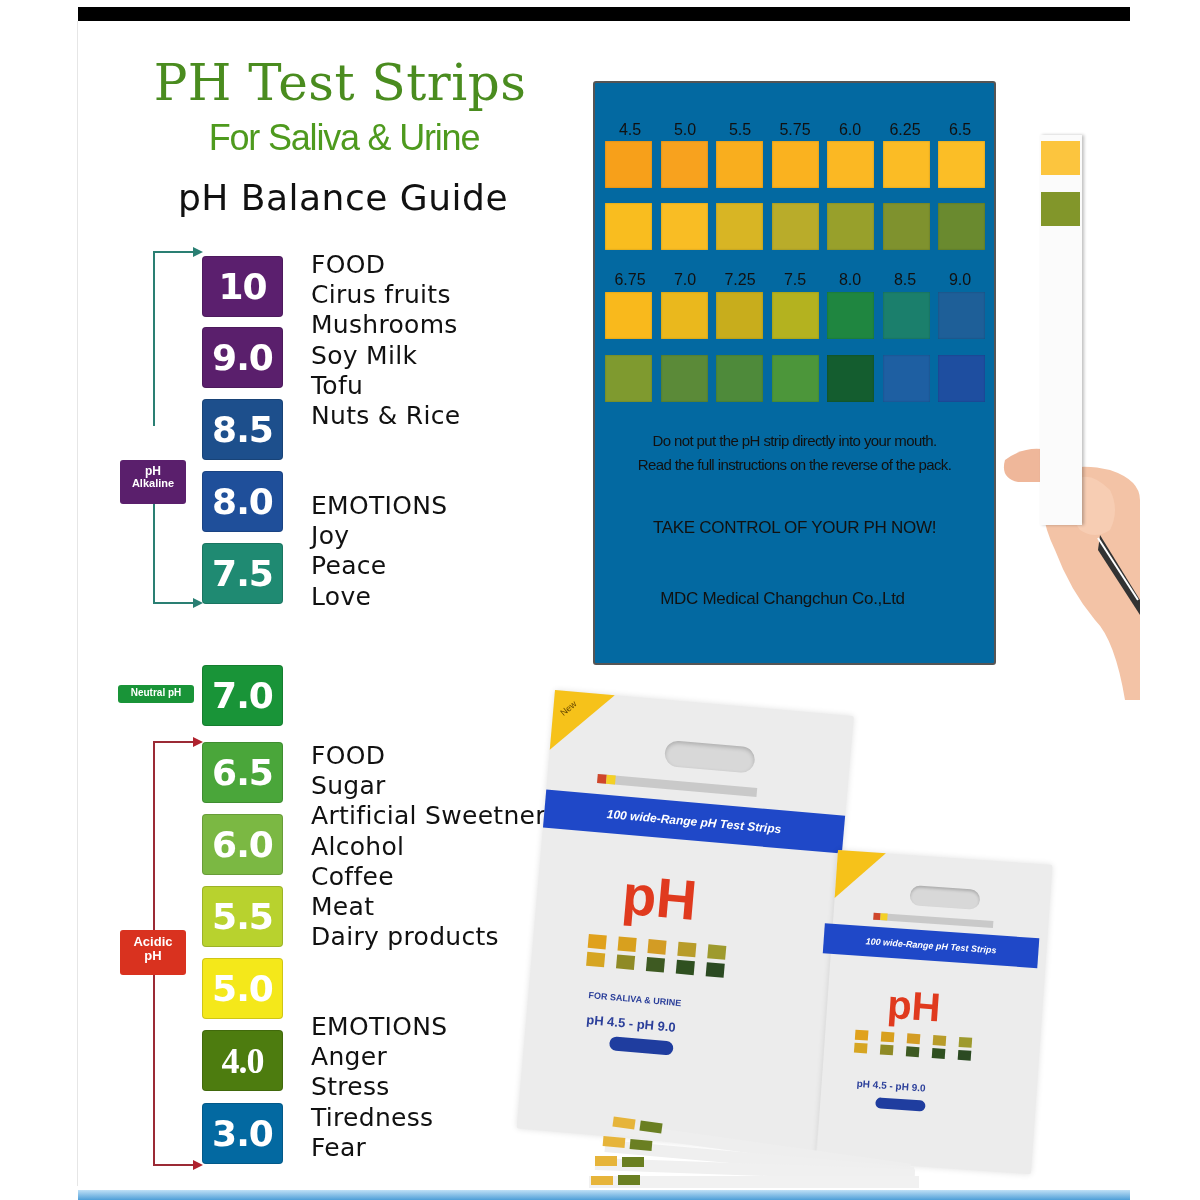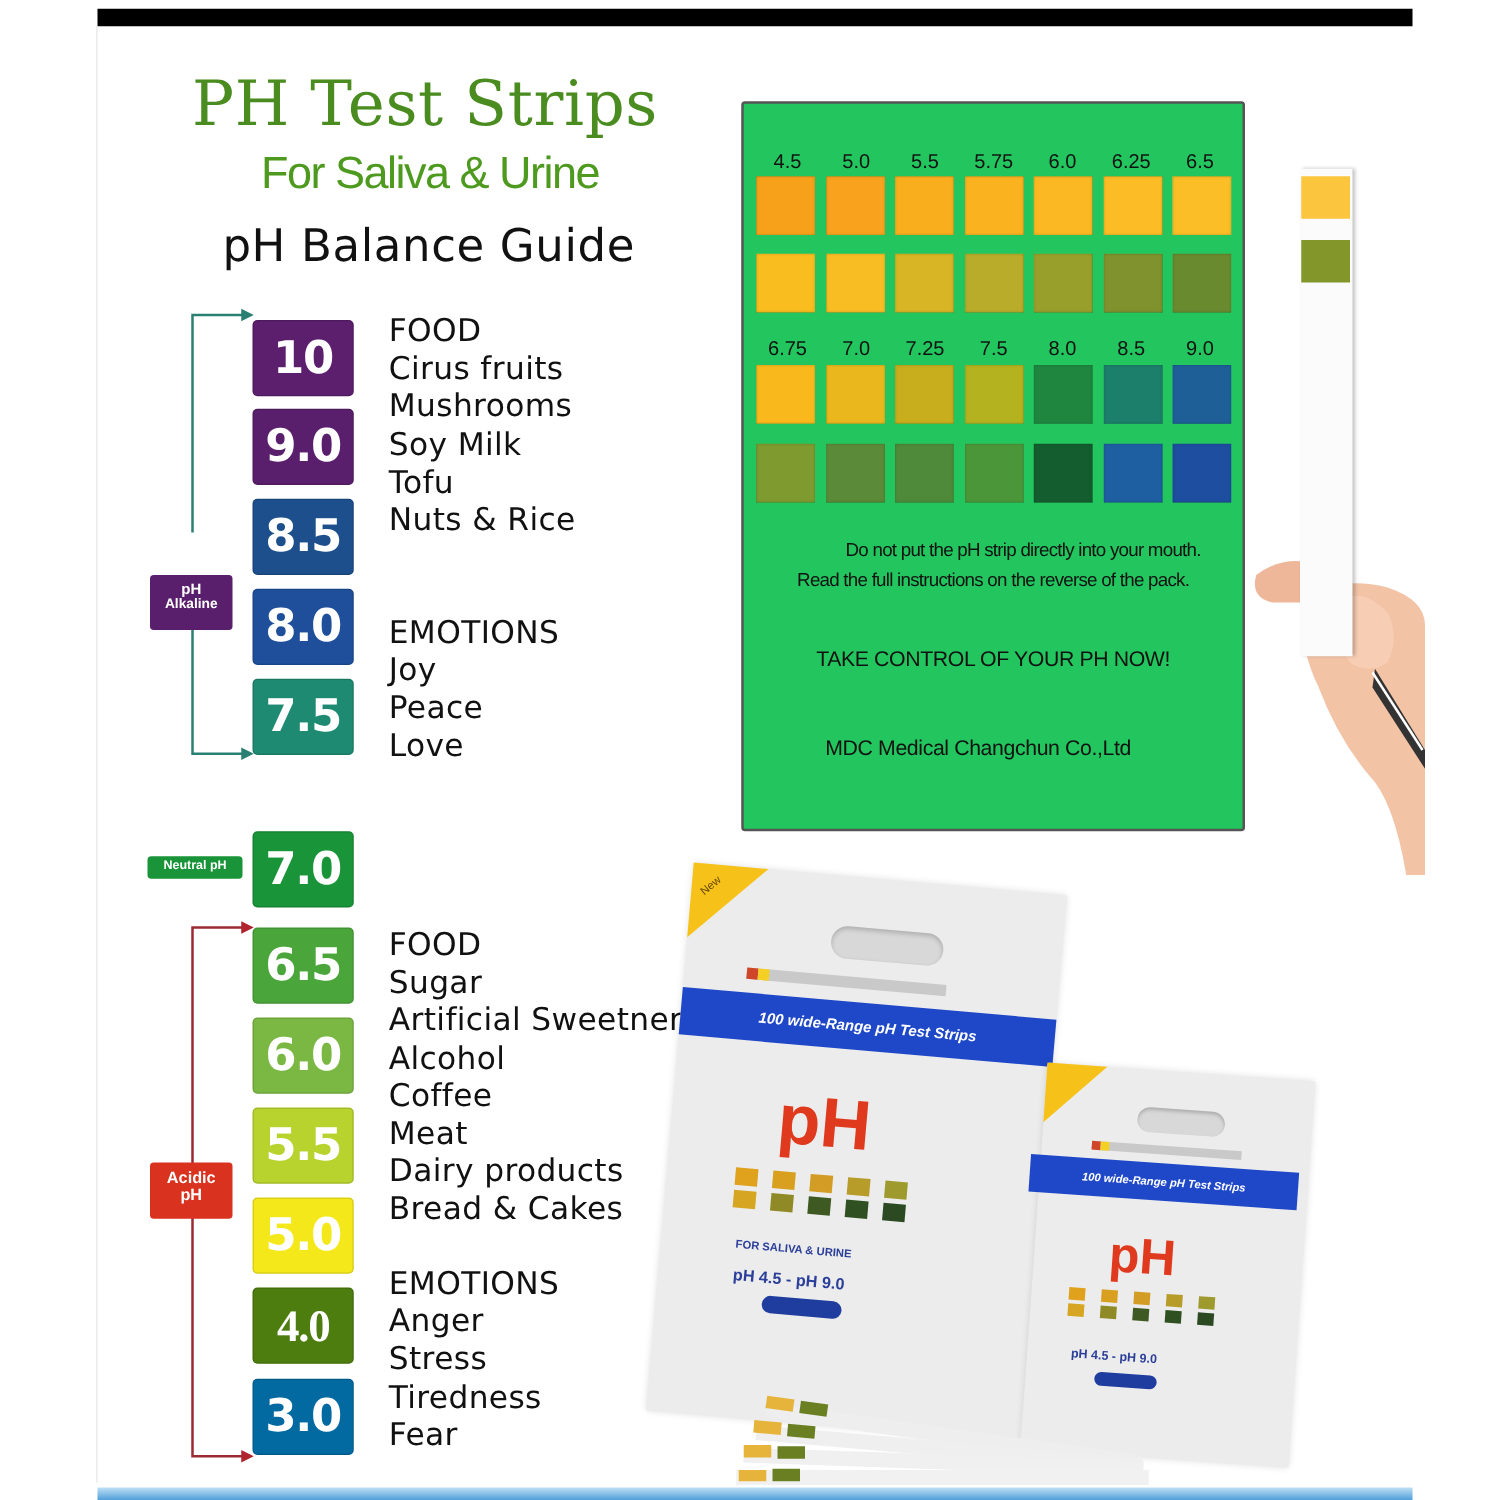--- a/index.html
+++ b/index.html
@@ -29,21 +29,21 @@
       text-align: center; border-radius: 3px; line-height: 1.05; }
 
     .txt-list { position: absolute; left: 311px; font-family: "DejaVu Sans", sans-serif; font-size: 25px; color: #111;
       line-height: 30.2px; letter-spacing: 0.3px; }
     .txt-list div { white-space: nowrap; }
 
     .bracket-line { position: absolute; }
 
     
     .chart-card { position: absolute; left: 593px; top: 81px; width: 403px; height: 584px;
-      border: 2px solid #555; border-radius: 3px; background: #22c55e; }
+      border: 2px solid #555; border-radius: 3px; background: #0369a1; }
     .swatch-row { position: absolute; left: 10px; width: 380px; display: flex; justify-content: space-between; }
     .swatch { width: 47px; height: 47px; box-shadow: inset 0 0 2px rgba(0,0,0,0.25); }
     .label-row { position: absolute; left: 8px; width: 384px; display: flex; justify-content: space-between;
       font-family: "Liberation Sans", sans-serif; font-size: 16px; color: #111; }
     .label-row span { width: 54px; text-align: center; }
     .card-text { position: absolute; width: 100%; text-align: center; font-family: "Liberation Sans", sans-serif;
       color: #111; letter-spacing: -0.6px; }
 
     
     .strip { position: absolute; left: 1040px; top: 135px; width: 42px; height: 390px; background: #fbfbfb;
@@ -152,21 +152,20 @@
   </div>
 
 <div class="txt-list" style="top:741px;">
   <div>FOOD</div>
   <div>Sugar</div>
   <div>Artificial Sweetners</div>
   <div>Alcohol</div>
   <div>Coffee</div>
   <div>Meat</div>
   <div>Dairy products</div>
-  <div>Bread &amp; Cakes</div>
 </div>
 <div class="txt-list" style="top:1012px;">
   <div>EMOTIONS</div>
   <div>Anger</div>
   <div>Stress</div>
   <div>Tiredness</div>
   <div>Fear</div>
 </div>
 
 <div class="chart-card">
@@ -217,21 +216,21 @@
   </div>
   <div class="swatch-row" style="top:272px;">
     <div class="swatch" style="background:#7f9a2f"></div>
     <div class="swatch" style="background:#5b8a38"></div>
     <div class="swatch" style="background:#4e8a3a"></div>
     <div class="swatch" style="background:#4c963a"></div>
     <div class="swatch" style="background:#145d2f"></div>
     <div class="swatch" style="background:#1e5fa2"></div>
     <div class="swatch" style="background:#1e4ea0"></div>
   </div>
-  <div class="card-text" style="top:349px;font-size:15px;margin-left:24px;">Do not put the pH strip directly into your mouth.</div>
+  <div class="card-text" style="top:349px;font-size:15px;">Do not put the pH strip directly into your mouth.</div>
   <div class="card-text" style="top:373px;font-size:15px;">Read the full instructions on the reverse of the pack.</div>
   <div class="card-text" style="top:435px;font-size:17px;letter-spacing:-0.3px;">TAKE CONTROL OF YOUR PH NOW!</div>
   <div class="card-text" style="top:506px;font-size:17px;left:-12px;letter-spacing:-0.3px;">MDC Medical Changchun Co.,Ltd</div>
 </div>
 
 <svg class="hand" viewBox="0 0 140 260" width="140" height="260">
   <path d="M5 20 Q0 38 18 42 L48 42 L48 10 Q25 5 5 20 Z" fill="#efb79a"></path>
   <path d="M40 40 Q70 20 110 30 Q140 40 140 60 L140 260 L125 260 Q115 200 95 180 Q70 150 55 110 Q40 80 40 40 Z" fill="#f3c3a6"></path>
   <path d="M75 40 Q90 30 110 50 Q120 70 110 90 Q95 100 80 90 Q65 70 75 40 Z" fill="#f7cdb3"></path>
   <path d="M100 95 L140 160 L140 175 L98 110 Z" fill="#333"></path>

